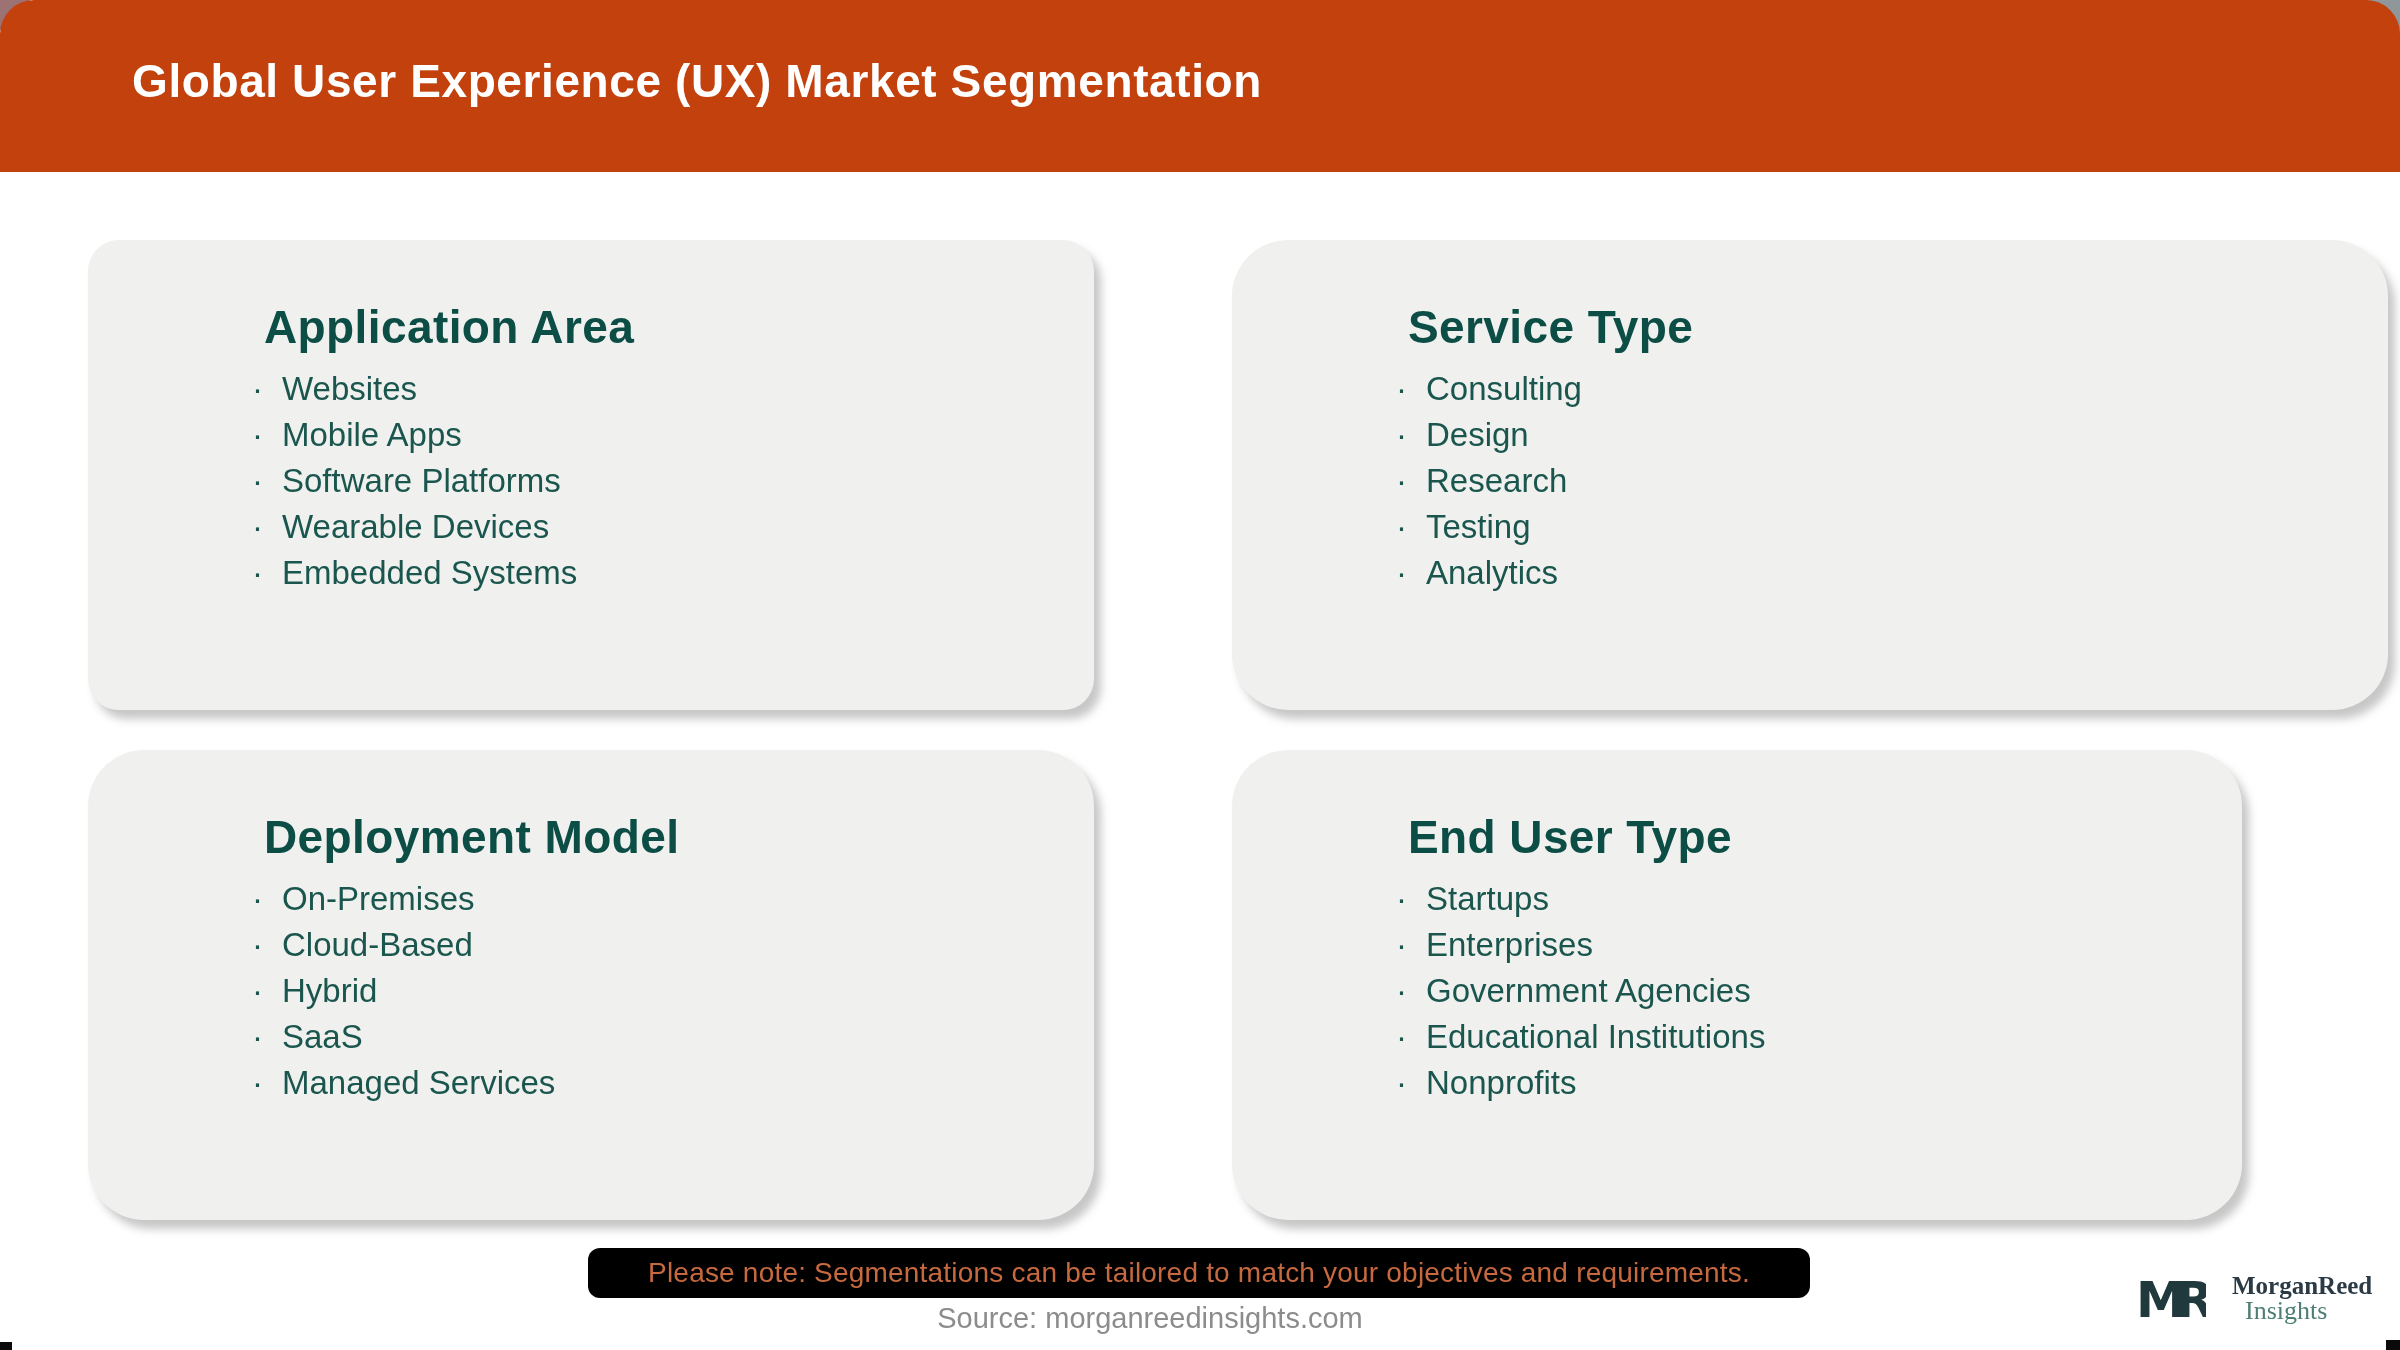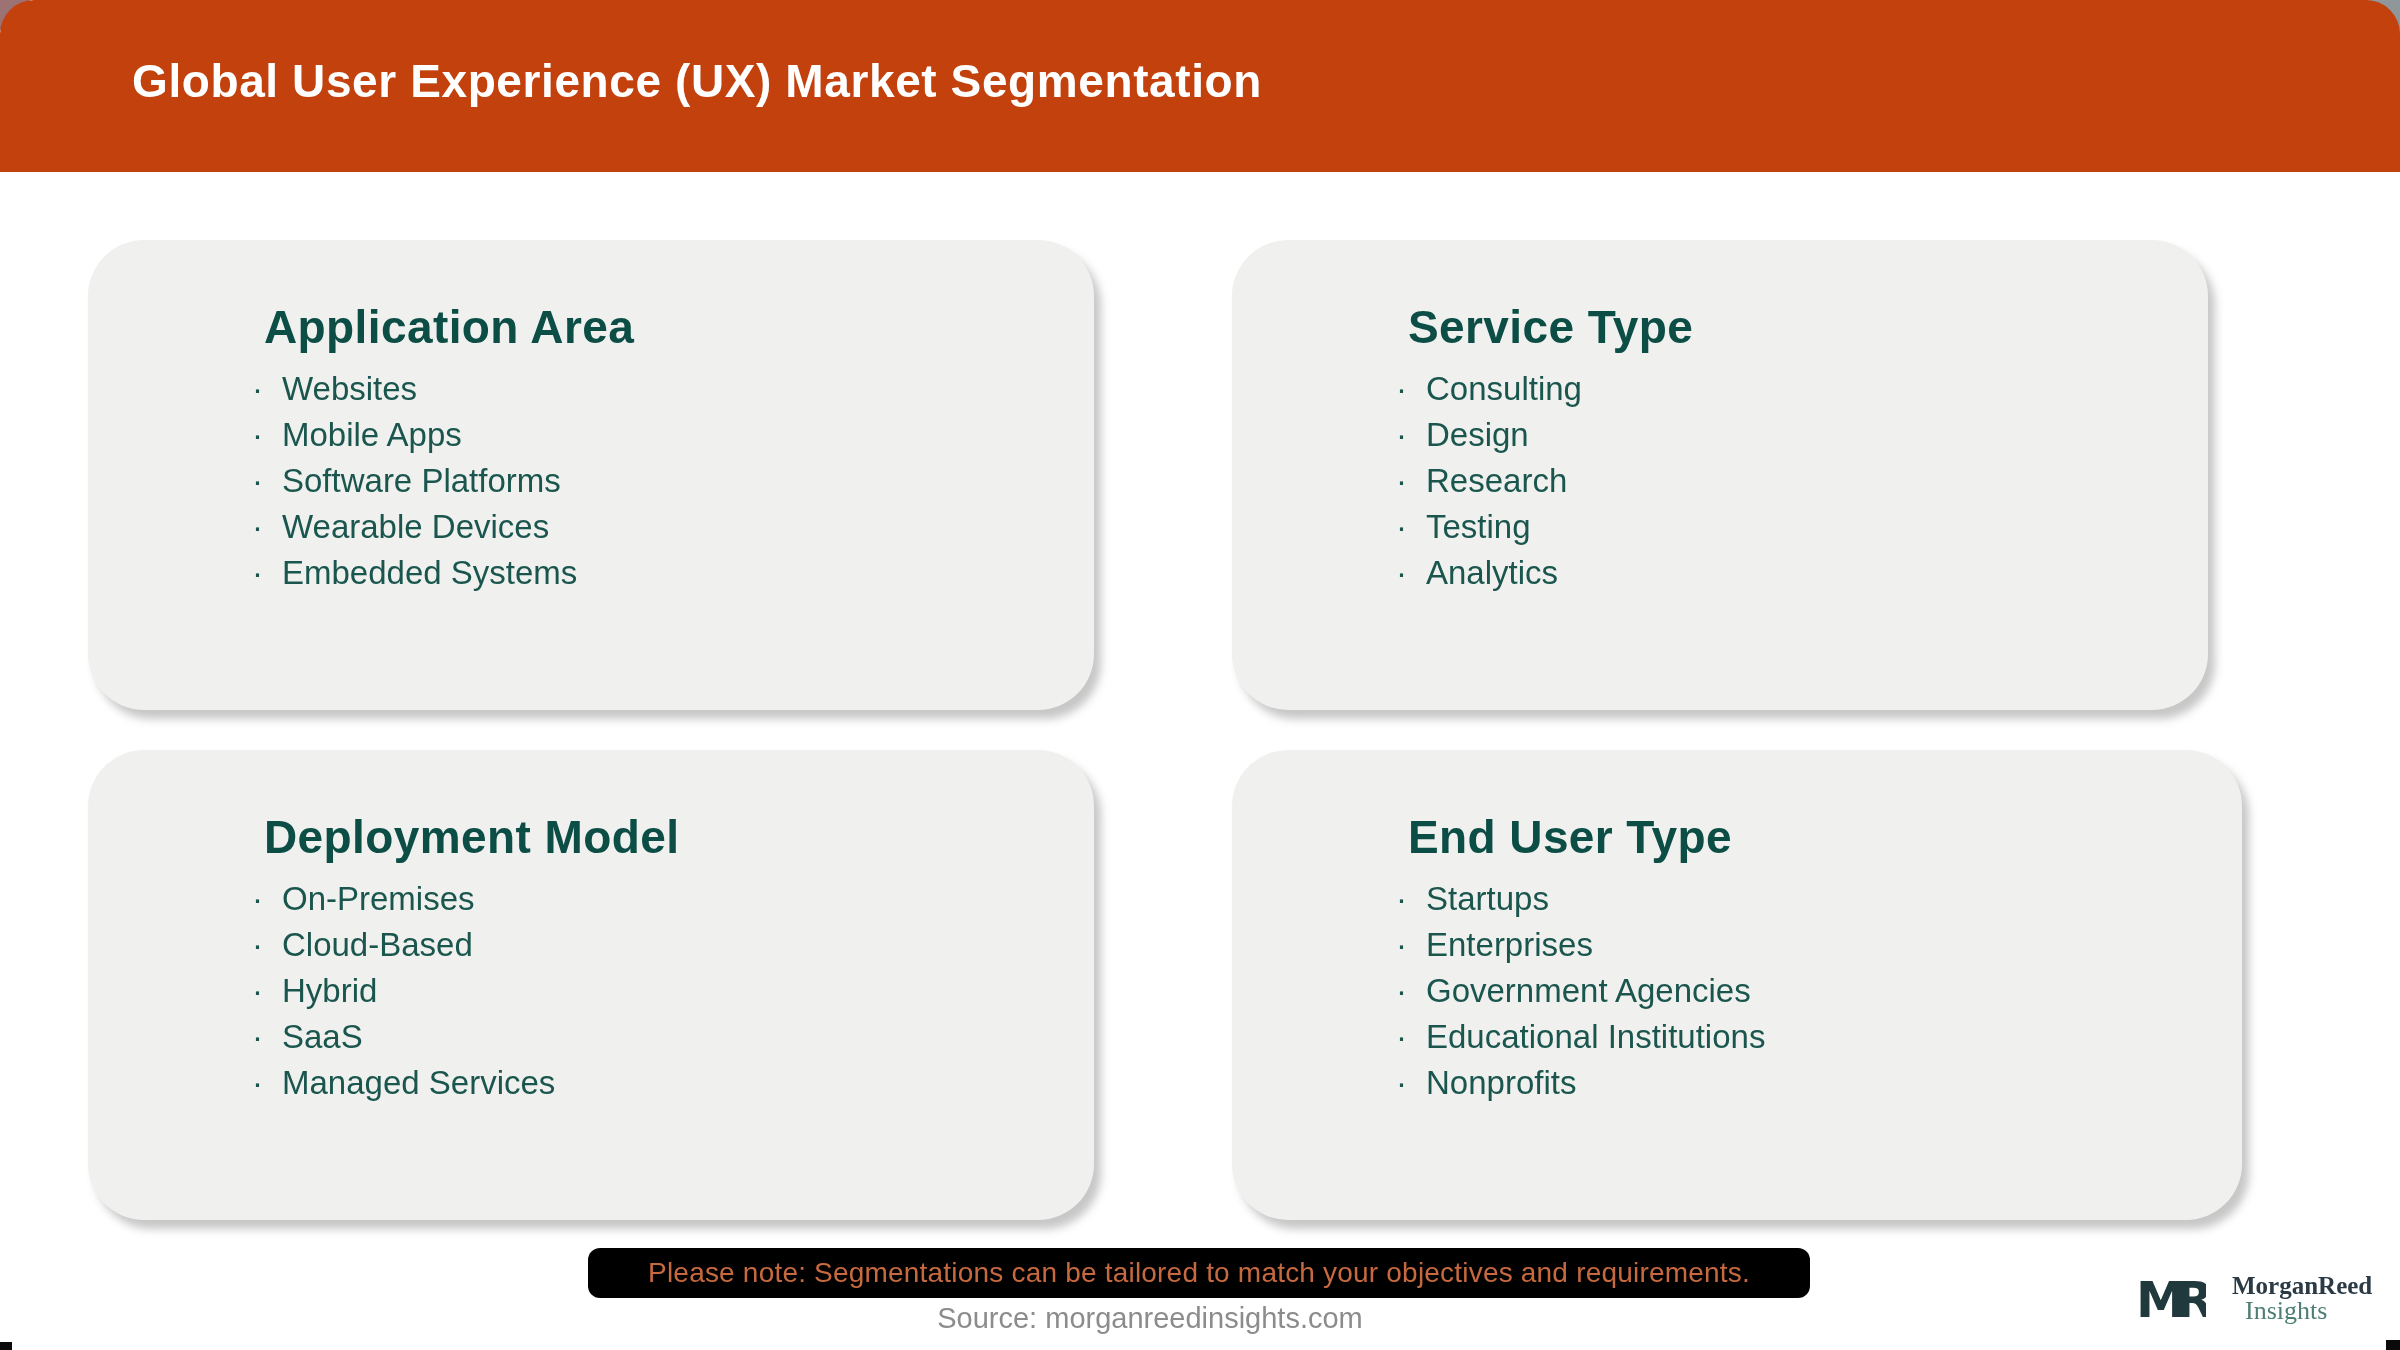--- a/index.html
+++ b/index.html
@@ -35,22 +35,22 @@
   
   .card{
     position:absolute;
     background:#f0f0ee;
     border-radius:56px;
     box-shadow:7px 9px 9px rgba(95,95,95,0.35);
     box-sizing:border-box;
     padding:60px 40px 0 176px;
     z-index:2;
   }
-  .card.c1{left:88px;  top:240px; width:1006px; height:470px;}
-  .card.c2{left:1232px; top:240px; width:976px; height:470px;}
+  .card.c1{left:88px;  top:240px; width:1006px; height:470px;border-radius:31px;}
+  .card.c2{left:1232px; top:240px; width:1156px; height:470px;}
   .card.c3{left:88px;  top:750px; width:1006px; height:470px;}
   .card.c4{left:1232px; top:750px; width:1010px; height:470px;}
   .card h2{
     margin:0 0 12px 0;
     font-size:46px;font-weight:700;color:#0c4e46;
     letter-spacing:0.4px;
   }
   .card ul{list-style:none;margin:0;padding:0;}
   .card li{
     font-size:33px;line-height:46px;color:#1a564e;

